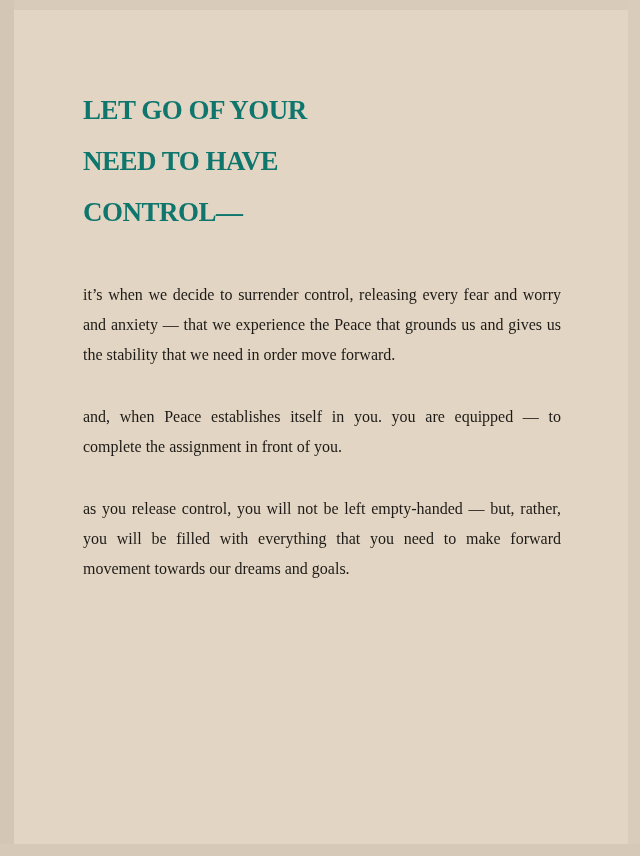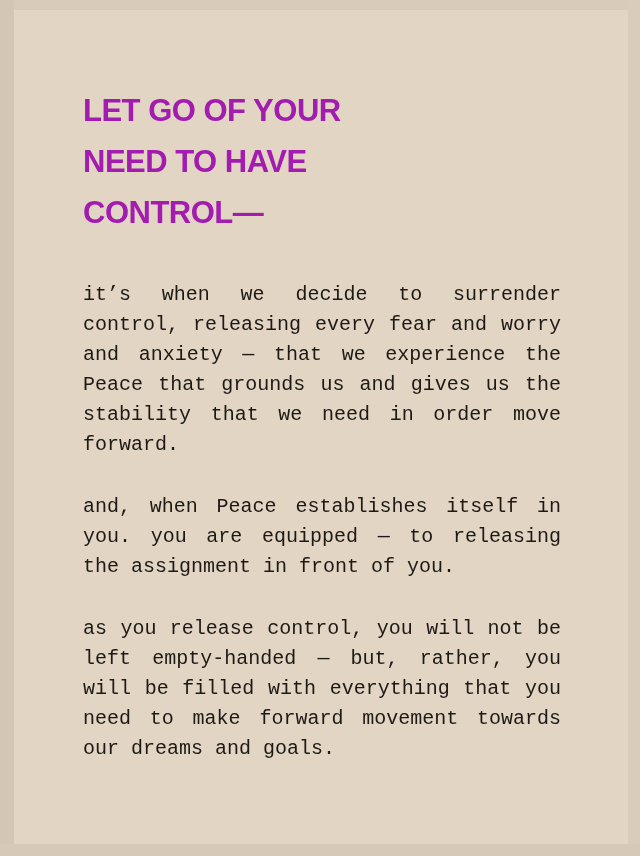--- a/index.html
+++ b/index.html
@@ -52,33 +52,33 @@
     height: 12px;
     background: #d6c9b7;
   }
   .content {
     position: absolute;
     left: 83px;
     top: 85px;
     width: 478px;
   }
   .headline {
-    font-family: Liberation Sans, sans-serif;
+    font-family: Liberation Serif, serif;
     font-weight: bold;
-    font-size: 31px;
+    font-size: 27px;
     line-height: 51px;
     letter-spacing: -0.5px;
-    color: #a21caf;
+    color: #0f766e;
     margin: 0 0 42px 0;
     white-space: pre-line;
   }
   .body-text p {
     margin: 0 0 32px 0;
-    font-family: Liberation Mono, monospace;
-    font-size: 20px;
+    font-family: Liberation Serif, serif;
+    font-size: 16px;
     line-height: 30px;
     color: #1d1a16;
     text-align: justify;
     text-justify: inter-word;
   }
   .body-text p:last-child {
     margin-bottom: 0;
   }
 </style>
 </head>
@@ -90,17 +90,17 @@
   <div class="edge-right"></div>
   <div class="edge-bottom"></div>
 
   <div class="content">
     <h1 class="headline">LET GO OF YOUR
 NEED TO HAVE
 CONTROL—</h1>
 
     <div class="body-text">
       <p>it’s when we decide to surrender control, releasing every fear and worry and anxiety — that we experience the Peace that grounds us and gives us the stability that we need in order move forward.</p>
-      <p>and, when Peace establishes itself in you. you are equipped — to releasing the assignment in front of you.</p>
+      <p>and, when Peace establishes itself in you. you are equipped — to complete the assignment in front of you.</p>
       <p>as you release control, you will not be left empty-handed — but, rather, you will be filled with everything that you need to make forward movement towards our dreams and goals.</p>
     </div>
   </div>
 </div>
 
 </body></html>

